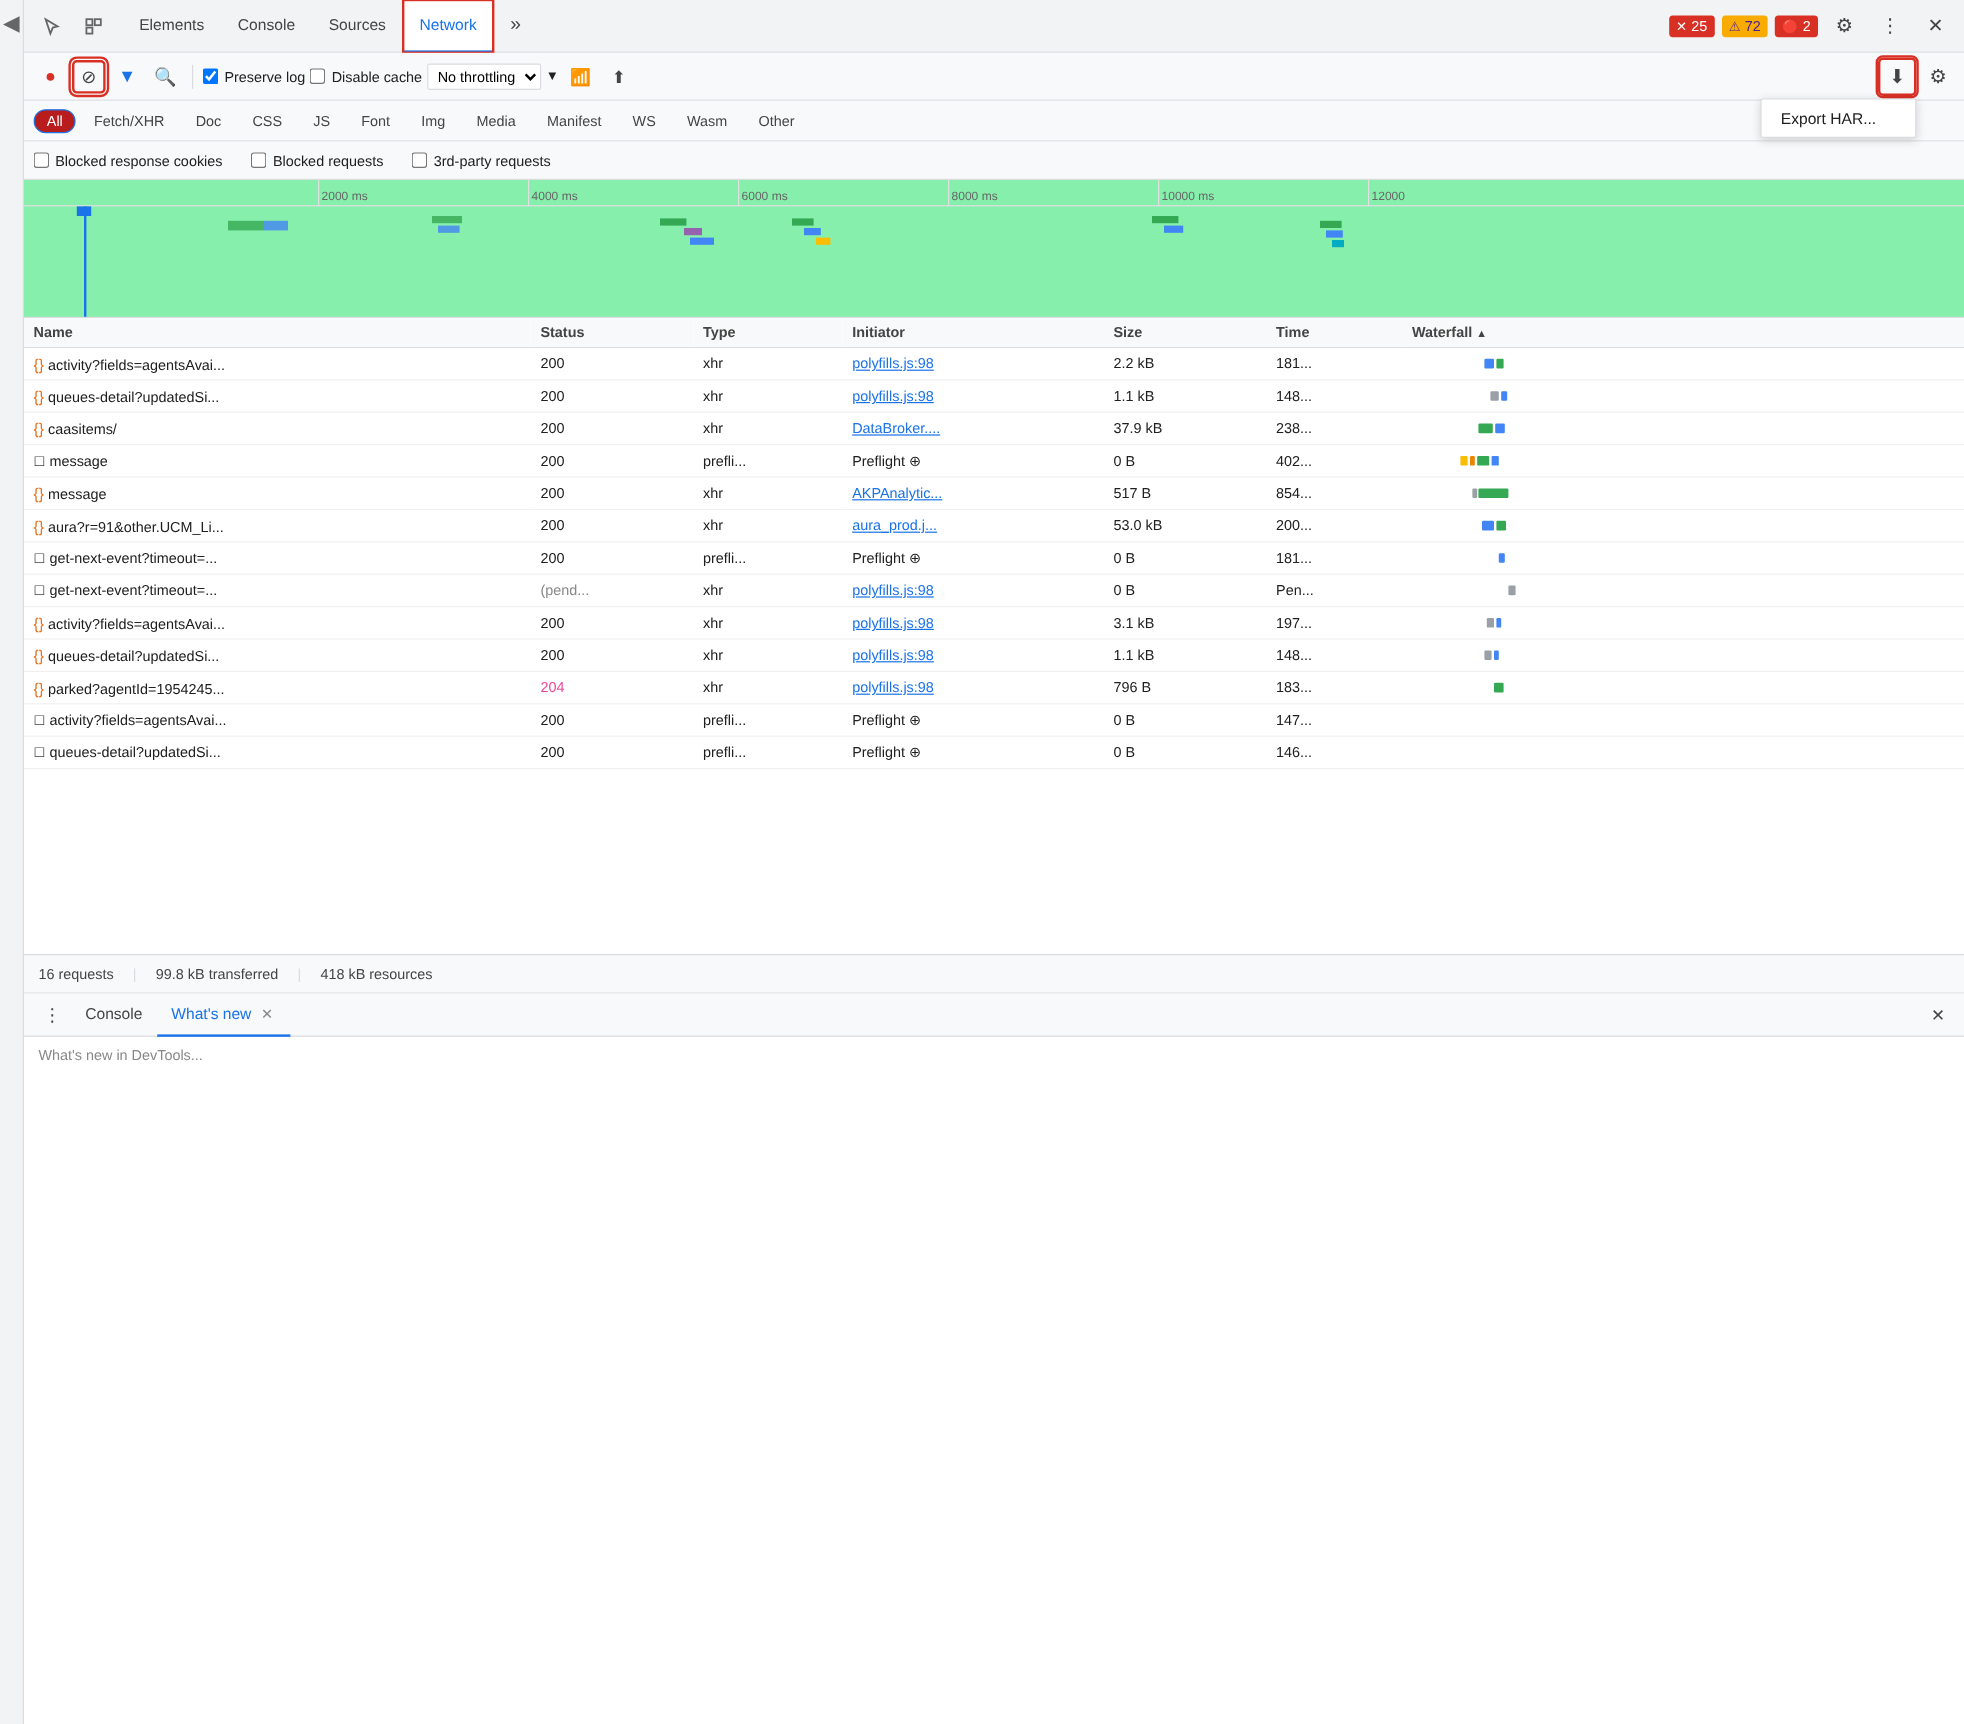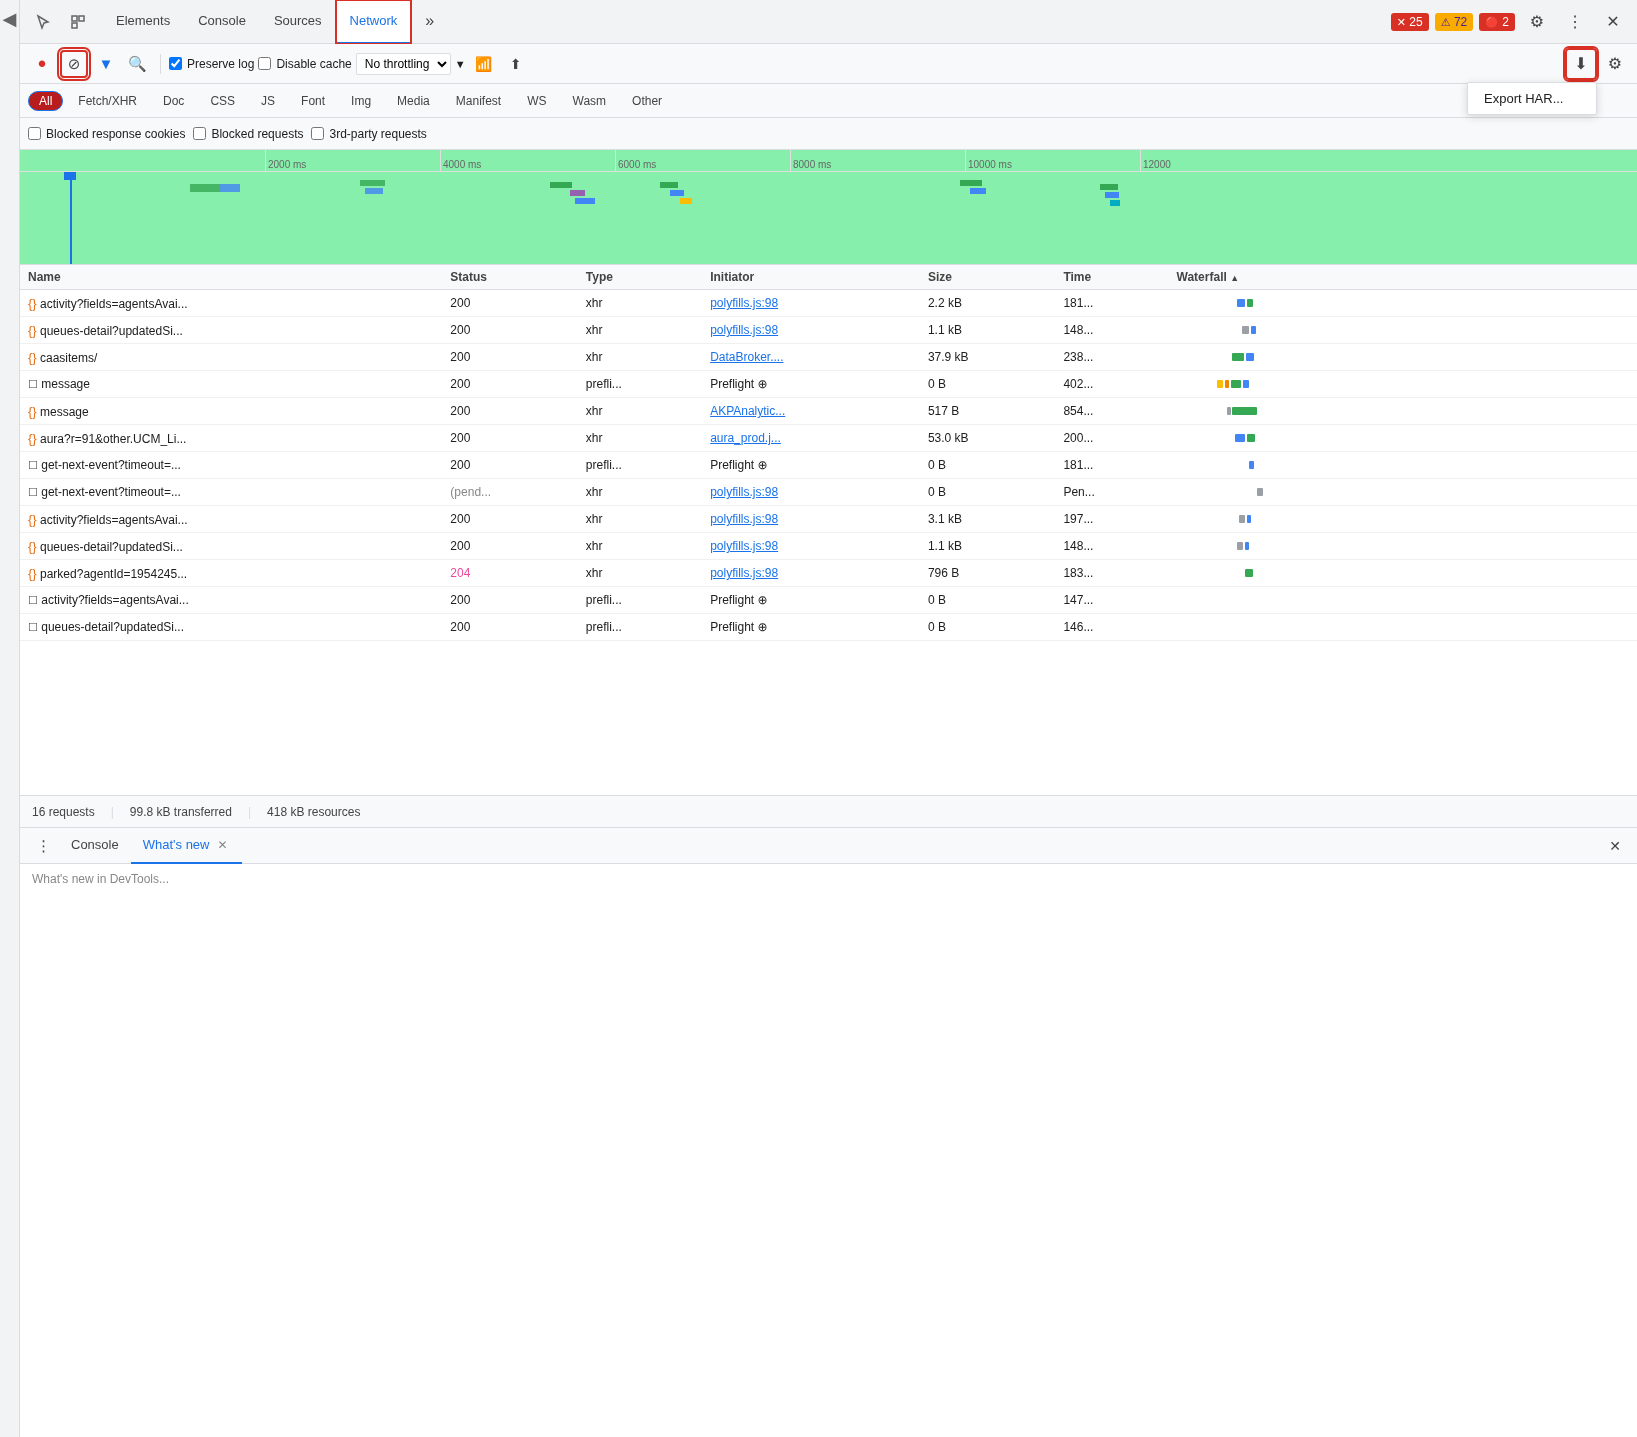--- a/index.html
+++ b/index.html
@@ -49,21 +49,21 @@
     .type-filter-row {
       display: flex; align-items: center; background: #f8f9fa; border-bottom: 1px solid #dadce0;
       height: 34px; padding: 0 8px; gap: 4px;
     }
     .type-btn { padding: 2px 10px; border: 1px solid transparent; border-radius: 12px; cursor: pointer; font-size: 12px; background: transparent; color: #444; }
     .type-btn.active { background: #b91c1c; color: #fff; border-color: #1a73e8; font-weight: 400; }
 
     
     .checkbox-row {
       display: flex; align-items: center; background: #f8f9fa; border-bottom: 1px solid #dadce0;
-      height: 32px; padding: 0 8px; gap: 8px;
+      height: 32px; padding: 0 8px; gap: 24px;
     }
 
     
     .timeline-area {
       background: #86efac; border-bottom: 1px solid #dadce0; height: 115px; overflow: hidden;
       display: flex; flex-direction: column;
     }
     .timeline-ruler {
       display: flex; align-items: center; height: 22px; padding: 0 50px 0 210px;
       border-bottom: 1px solid #e0e0e0; font-size: 11px; color: #666; position: relative;

